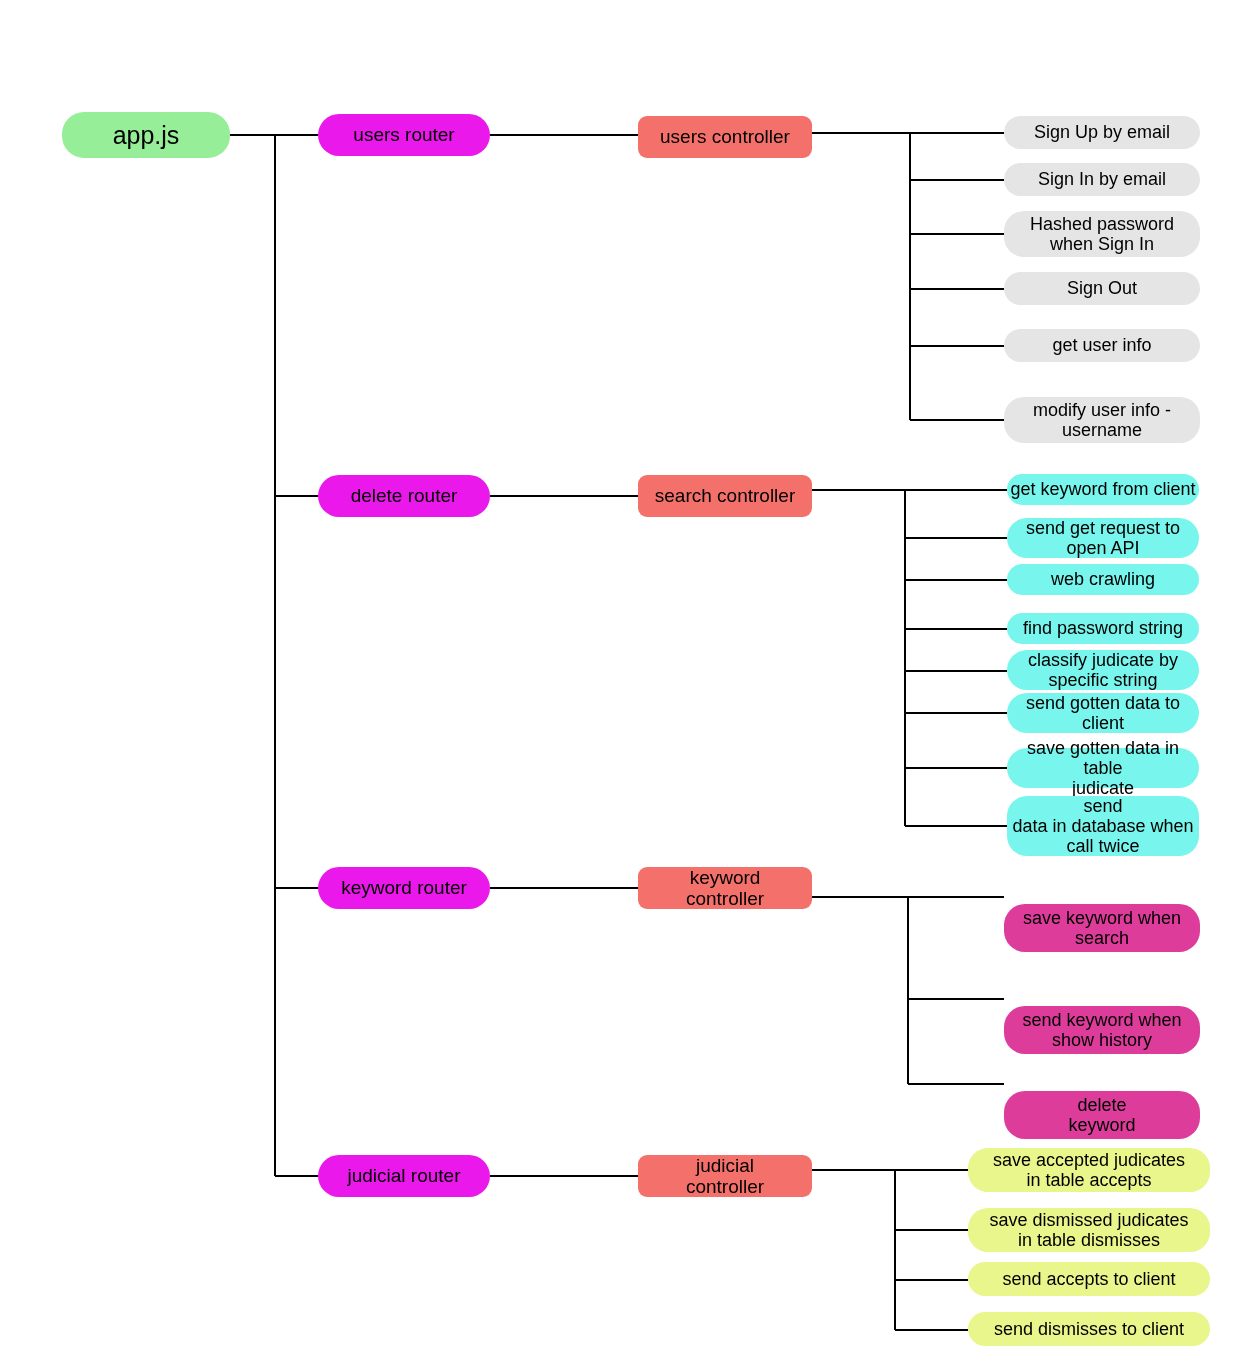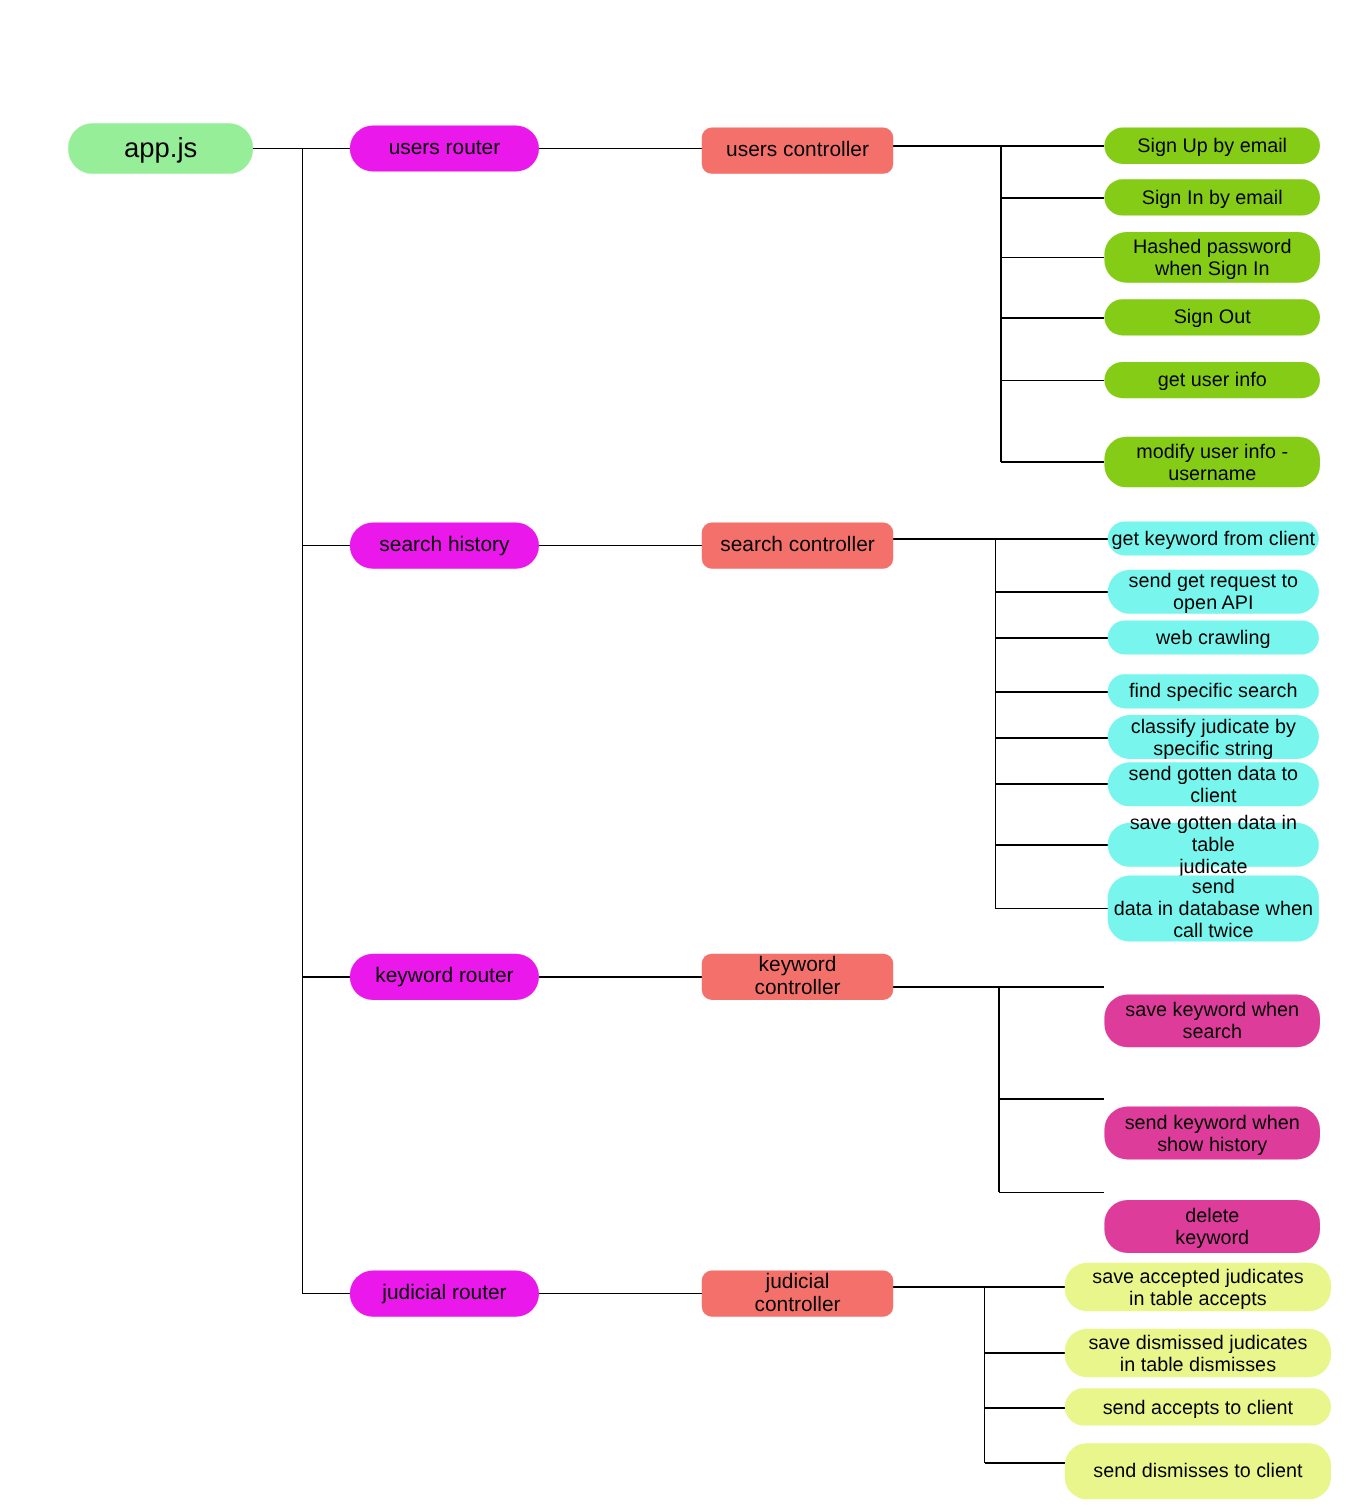--- a/index.html
+++ b/index.html
@@ -47,21 +47,21 @@
     background: #EA18EA;
     border-radius: 21px;
     font-size: 19px;
   }
   .node.controller {
     background: #F4716B;
     border-radius: 9px;
     font-size: 19px;
   }
   .node.leaf-users {
-    background: #84cc16;
+    background: #e5e5e5;
     border-radius: 20px;
     font-size: 18px;
   }
   .node.leaf-search {
     background: #78F6ED;
     border-radius: 20px;
     font-size: 18px;
   }
   .node.leaf-keyword {
     background: #DE3C9B;
@@ -158,38 +158,38 @@
   </div>
   <div class="node leaf-users" style="left:1004px; top:329px; width:196px; height:33px;">
     <span class="lbl">get user info</span>
   </div>
   <div class="node leaf-users" style="left:1004px; top:397px; width:196px; height:46px;justify-content:center;">
     <span class="lbl">modify user info -
 username</span>
   </div>
 
   <div class="node router" style="left:318px; top:475px; width:172px; height:42px;">
-    <span class="lbl">search history</span>
+    <span class="lbl">delete router</span>
   </div>
   <div class="node controller" style="left:638px; top:475px; width:174px; height:42px;">
     <span class="lbl">search controller</span>
   </div>
 
   <div class="node leaf-search" style="left:1007px; top:474px; width:192px; height:31px;">
     <span class="lbl">get keyword from client</span>
   </div>
   <div class="node leaf-search" style="left:1007px; top:518px; width:192px; height:40px;">
     <span class="lbl">send get request to
 open API</span>
   </div>
   <div class="node leaf-search" style="left:1007px; top:564px; width:192px; height:31px;">
     <span class="lbl">web crawling</span>
   </div>
   <div class="node leaf-search" style="left:1007px; top:613px; width:192px; height:31px;">
-    <span class="lbl">find specific search</span>
+    <span class="lbl">find password string</span>
   </div>
   <div class="node leaf-search" style="left:1007px; top:650px; width:192px; height:40px;">
     <span class="lbl">classify judicate by
 specific string</span>
   </div>
   <div class="node leaf-search" style="left:1007px; top:693px; width:192px; height:40px;">
     <span class="lbl">send gotten data to
 client</span>
   </div>
   <div class="node leaf-search" style="left:1007px; top:748px; width:192px; height:40px;align-items:center;">
@@ -235,17 +235,17 @@
     <span class="lbl">save accepted judicates
 in table accepts</span>
   </div>
   <div class="node leaf-judicial" style="left:968px; top:1208px; width:242px; height:44px;">
     <span class="lbl">save dismissed judicates
 in table dismisses</span>
   </div>
   <div class="node leaf-judicial" style="left:968px; top:1262px; width:242px; height:34px;">
     <span class="lbl">send accepts to client</span>
   </div>
-  <div class="node leaf-judicial" style="left:968px; top:1312px; width:242px; height:51px;justify-content:flex-end;">
+  <div class="node leaf-judicial" style="left:968px; top:1312px; width:242px; height:34px;justify-content:flex-end;">
     <span class="lbl">send dismisses to client</span>
   </div>
 
 </div>
 
 </body></html>

